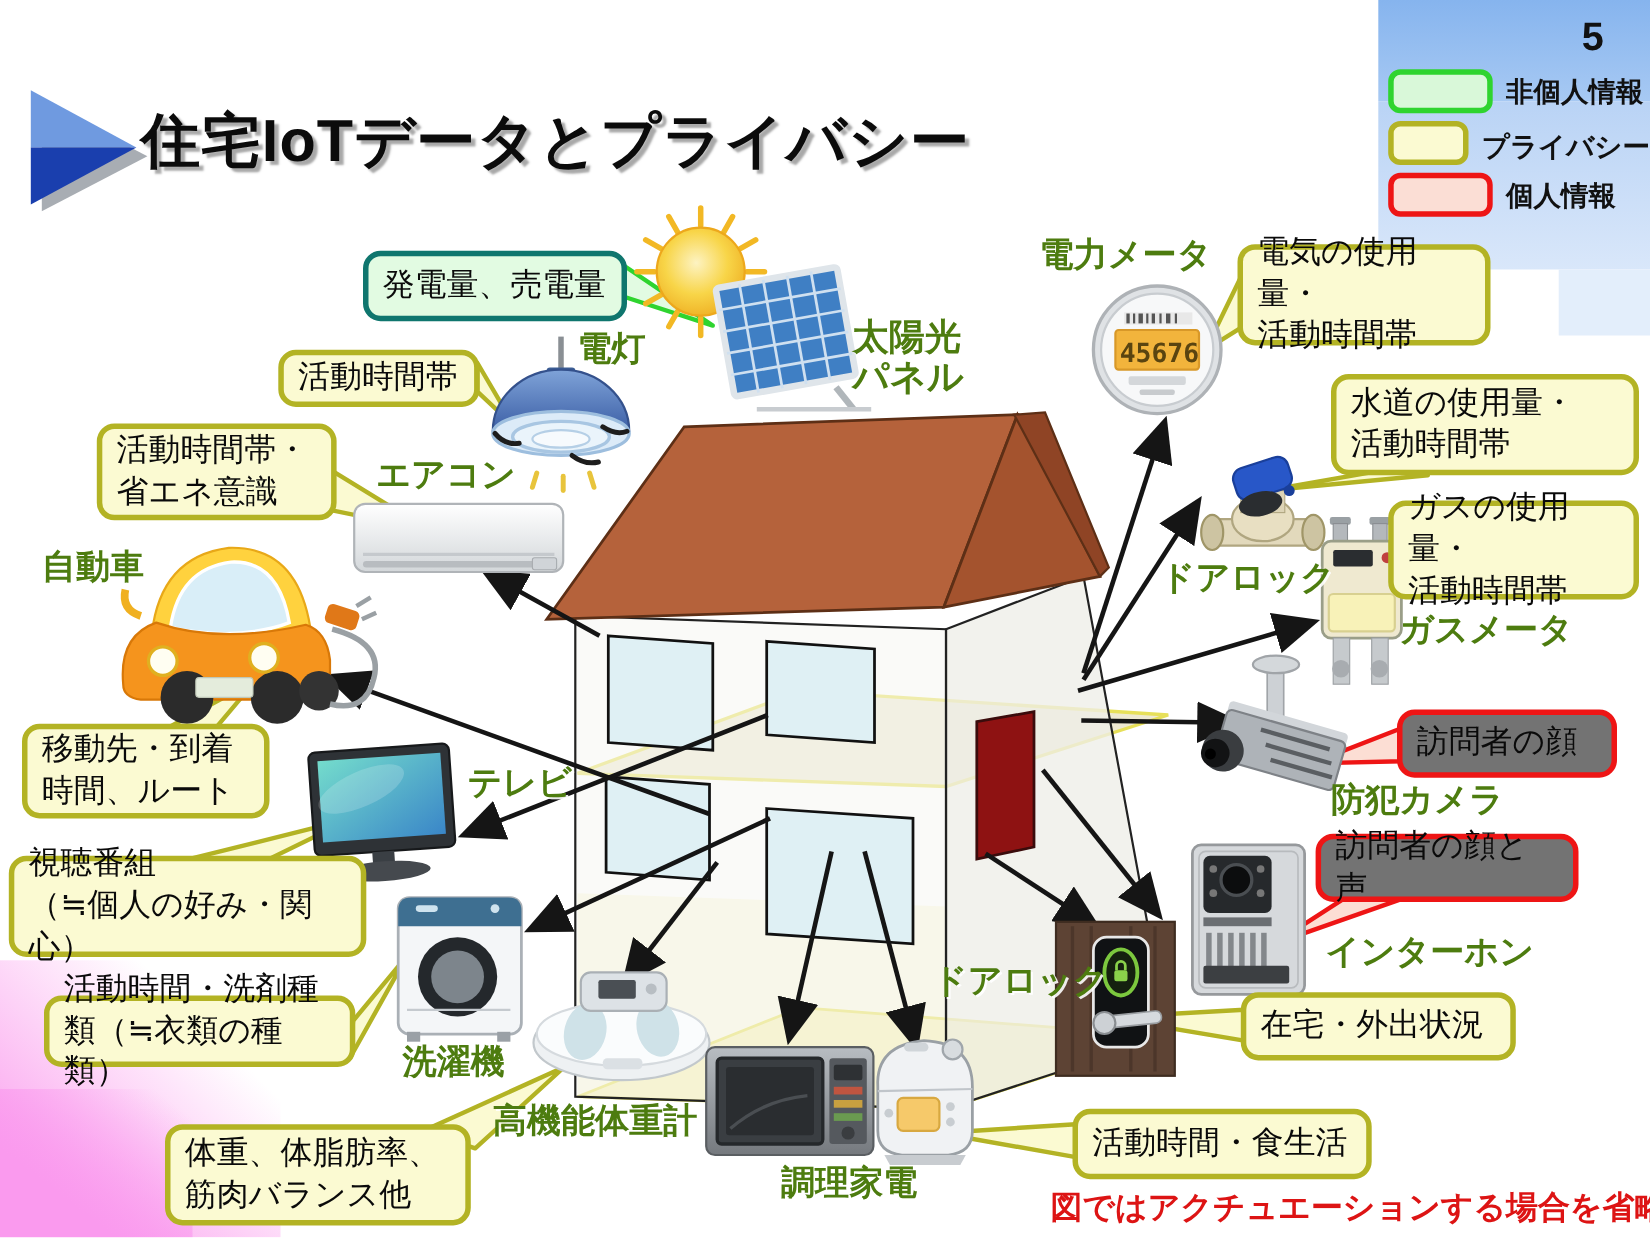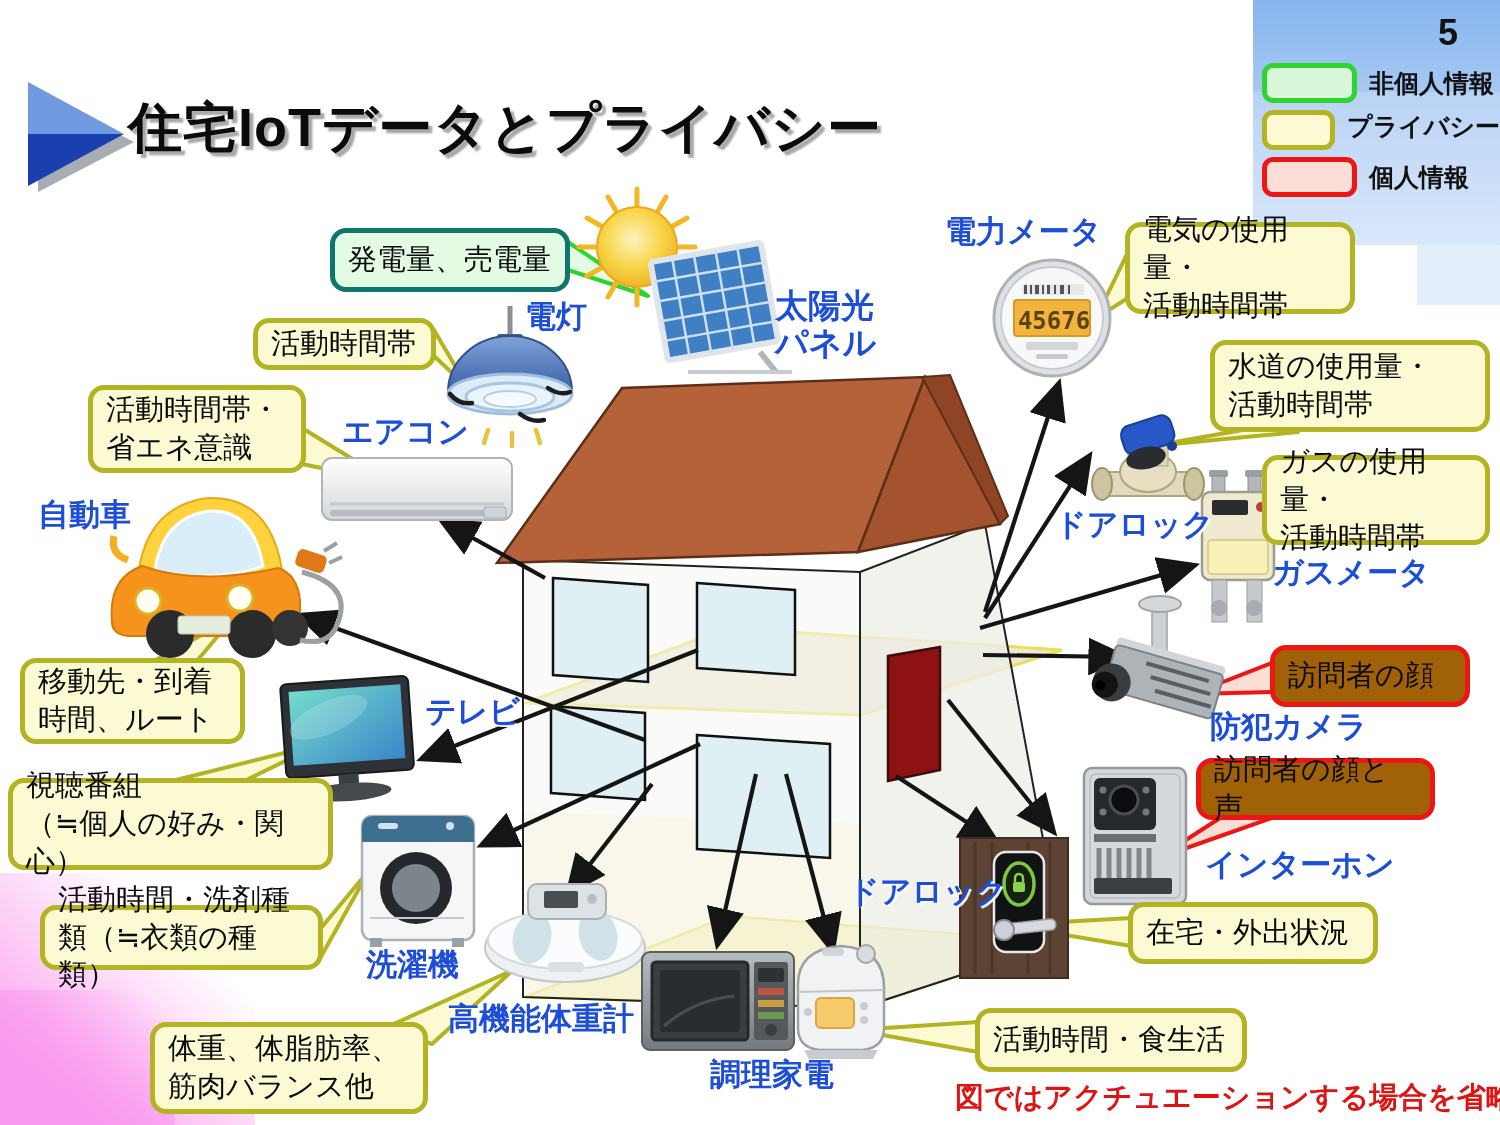--- a/index.html
+++ b/index.html
@@ -20,23 +20,23 @@
   .lg-swatch{width:95px;height:40px;border-radius:11px;box-sizing:border-box;}
   .lg-green{border:5px solid #2fd42f;background:#d9f8d9;}
   .lg-yellow{border:5px solid #b3b324;background:#fbfad2;}
   .lg-red{border:5px solid #ee1515;background:#fbded5;}
   .lg-label{font-size:25px;font-weight:bold;white-space:nowrap;}
   
   .callout{position:absolute;border-radius:16px;box-sizing:border-box;display:flex;align-items:center;
            padding:2px 13px;font-size:29px;line-height:1.3;white-space:pre-line;color:#0a0a0a;}
   .c-privacy{background:#fbfad2;border:5px solid #b3b324;padding-left:13px;}
   .c-non{background:#e2fbe2;border:5px solid #0f766e;}
-  .c-personal{background:#a16207;border:5px solid #ee1515;}
+  .c-personal{background:#737373;border:5px solid #ee1515;}
   
-  .dlabel{position:absolute;font-weight:bold;font-size:31px;color:#1d4ed8;line-height:1.12;
+  .dlabel{position:absolute;font-weight:bold;font-size:31px;color:#4d7c0f;line-height:1.12;
           white-space:pre-line;text-shadow:2px 2px 0 rgba(255,255,255,.9);}
   #footnote{left:955px;top:1078px;font-size:29px;font-weight:bold;color:#dd1414;white-space:nowrap;}
   svg{display:block;}
 </style>
 </head>
 <body>
 
 <div id="stage">
 
   <div class="abs" id="bg-tr1"></div>
@@ -369,21 +369,21 @@
   </svg>
 
   <div class="abs" id="page-title">住宅IoTデータとプライバシー</div>
   <div class="abs" id="page-number">5</div>
 
   <div class="abs" style="left:1262px;top:63px;width:238px;">
     <div style="display:flex;align-items:center;gap:12px;margin-bottom:7px;">
       <div class="lg-swatch lg-green"></div>
       <div class="lg-label">非個人情報</div>
     </div>
-    <div style="display:flex;align-items:flex-start;gap:12px;margin-bottom:7px;">
+    <div style="display:flex;align-items:flex-end;gap:12px;margin-bottom:7px;">
       <div class="lg-swatch lg-yellow"></div>
       <div class="lg-label">プライバシー</div>
     </div>
     <div style="display:flex;align-items:center;gap:12px;">
       <div class="lg-swatch lg-red"></div>
       <div class="lg-label">個人情報</div>
     </div>
   </div>
 
   <div class="callout c-non" style="left:330px;top:228px;width:240px;height:64px"><span>発電量、売電量</span></div>

